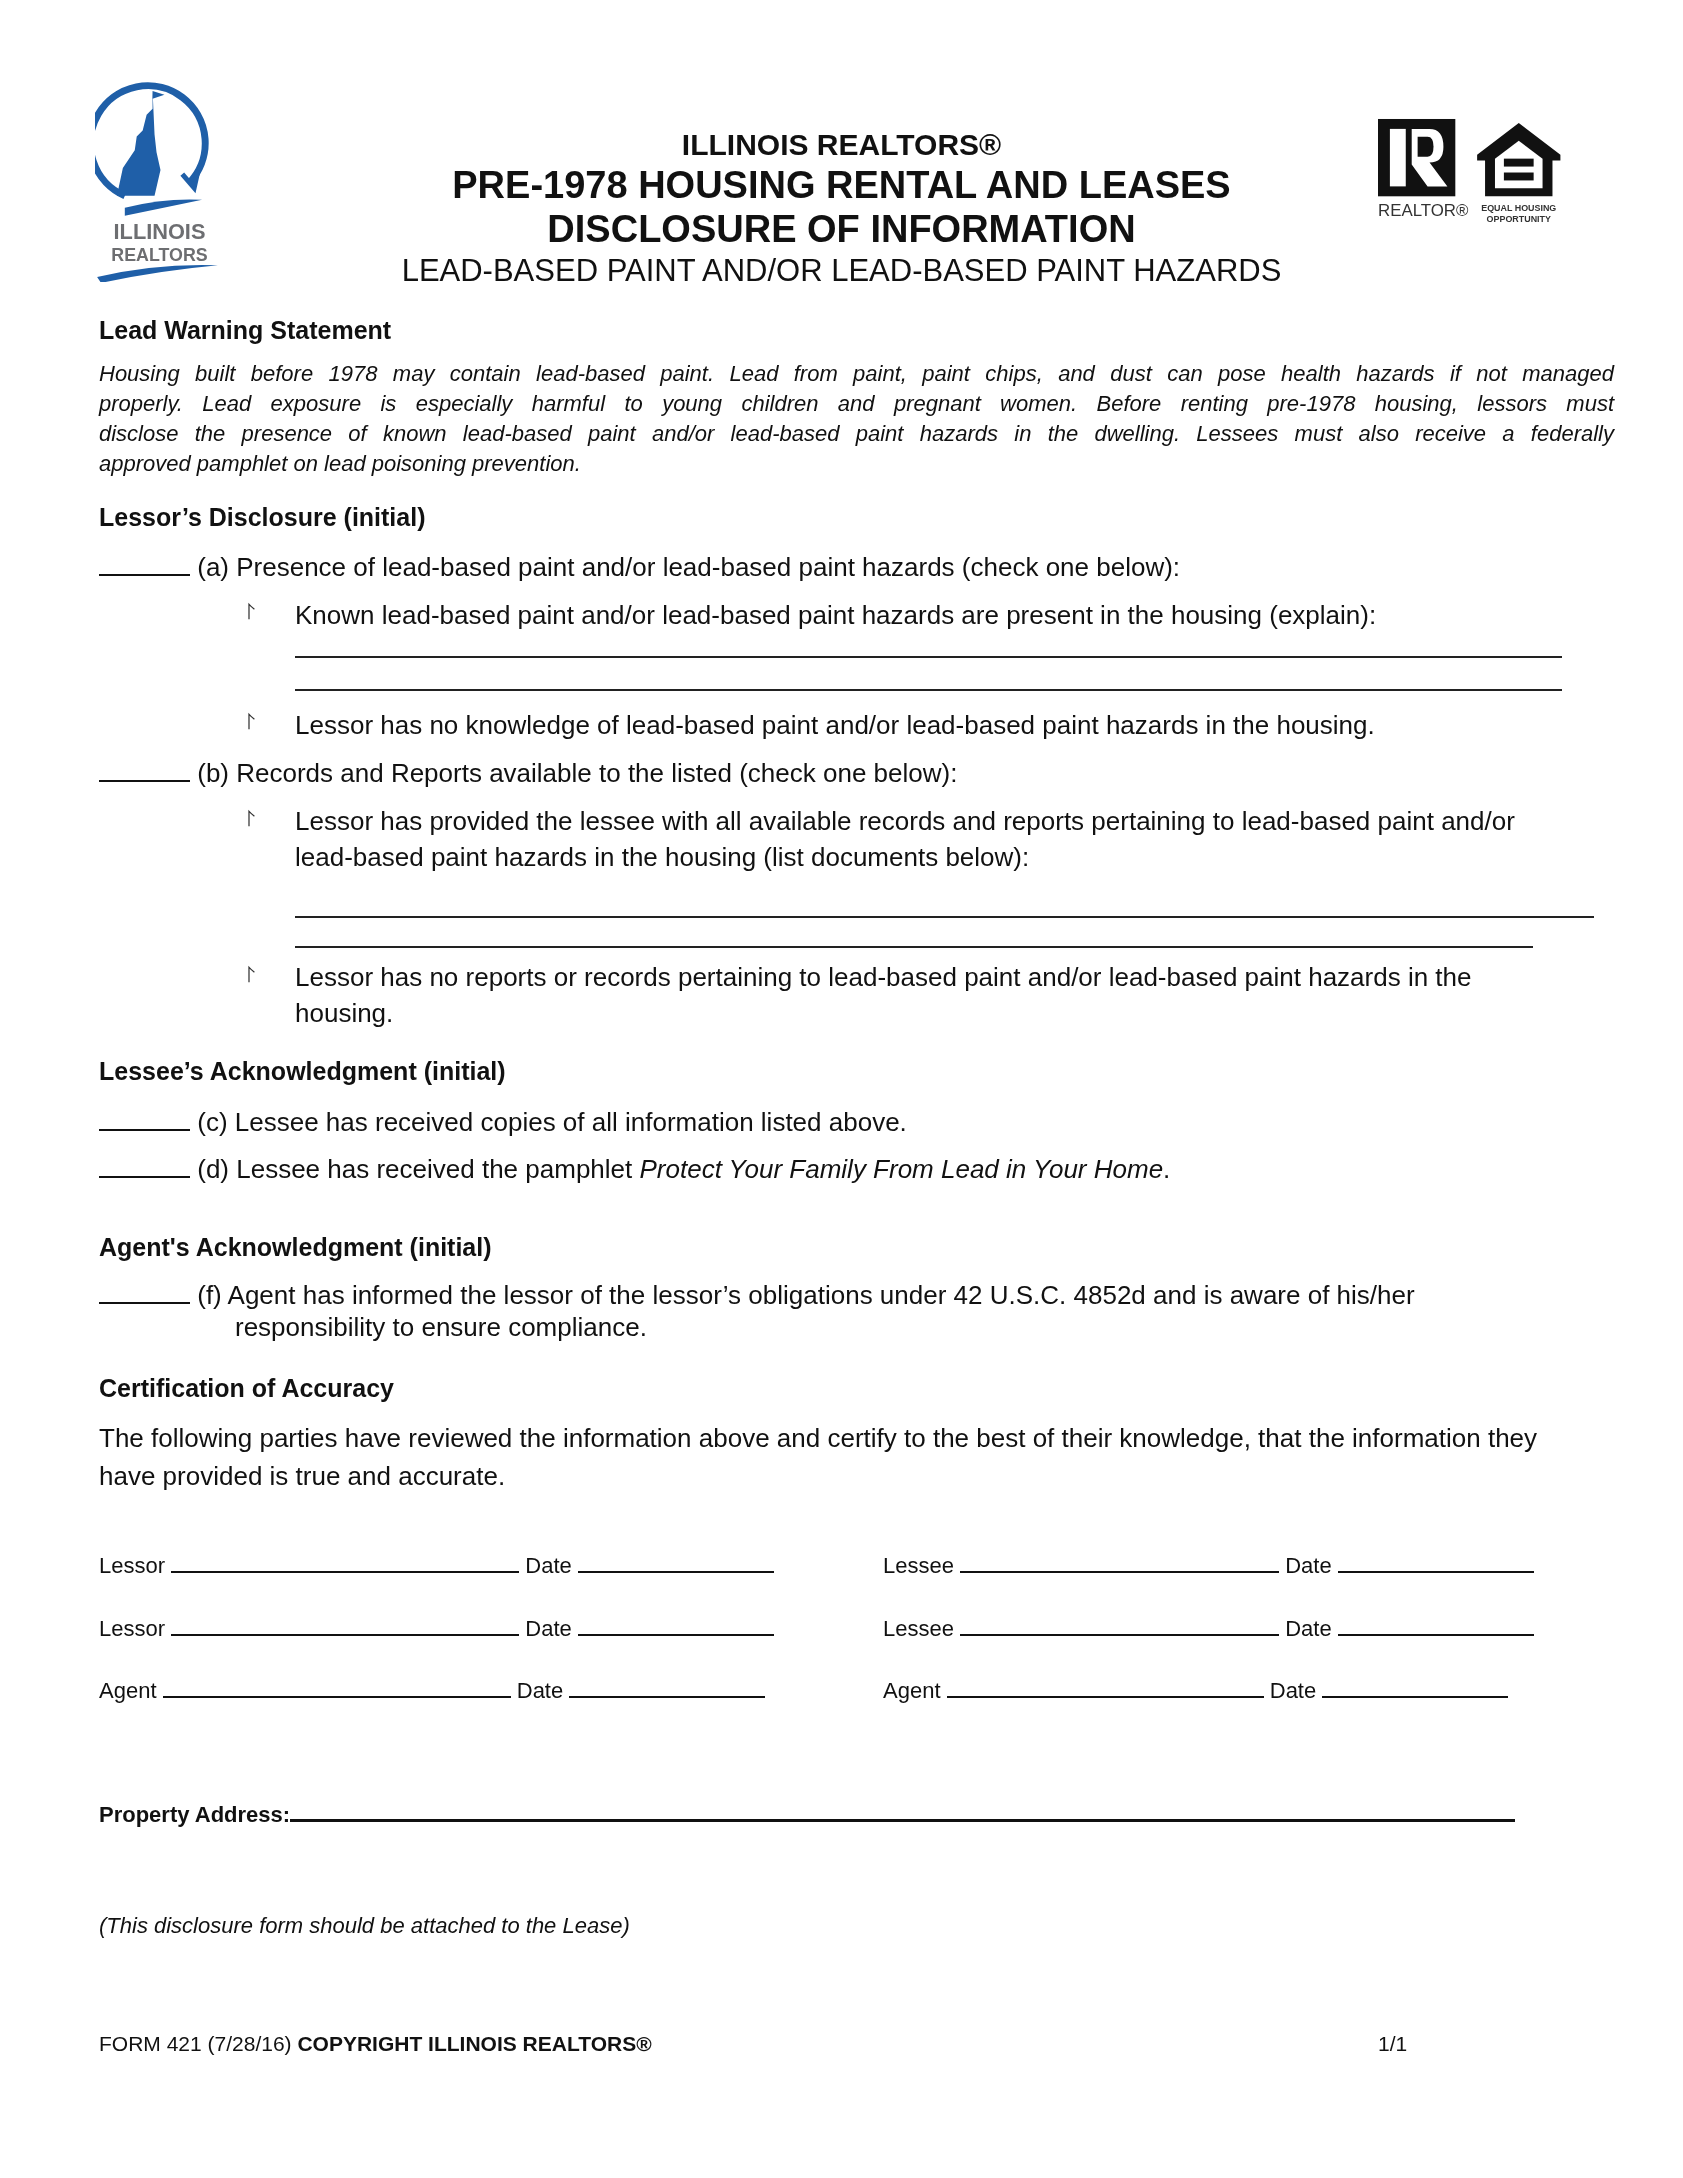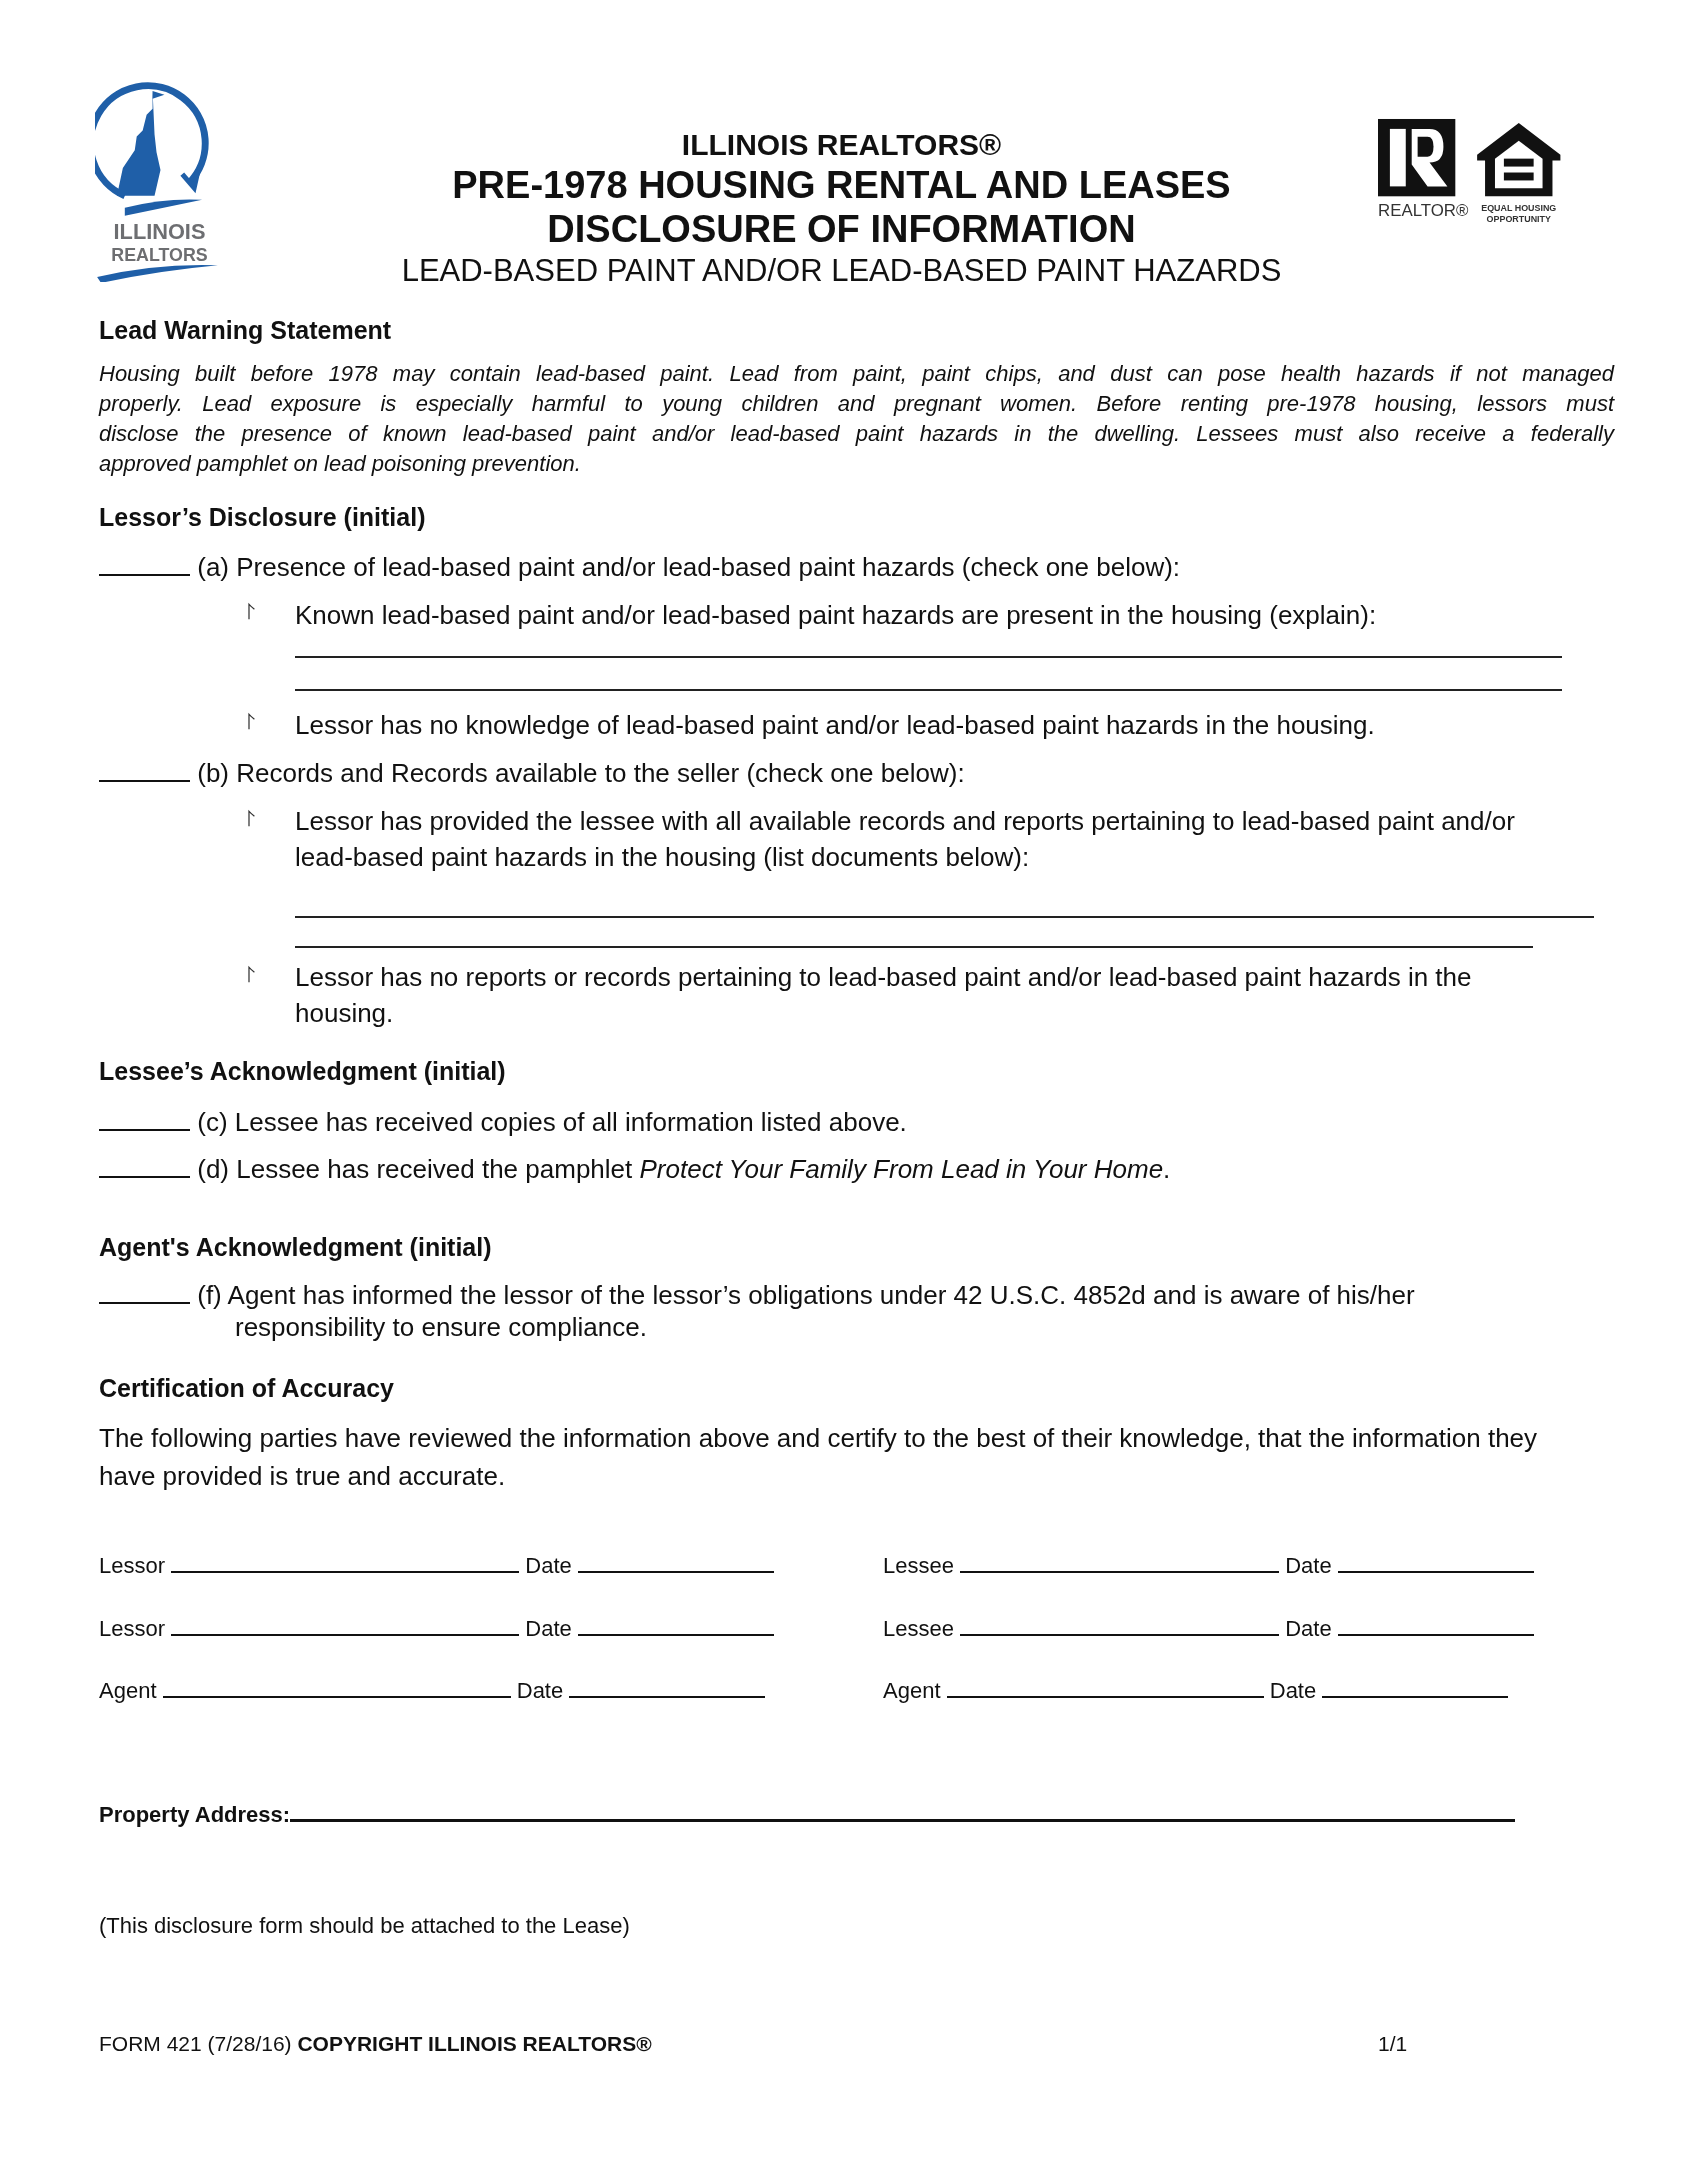--- a/index.html
+++ b/index.html
@@ -82,21 +82,21 @@
 </div>
 <div class="chk" style="left:241px; top:599px;">⨡</div>
 <div class="abs txt" style="left:295px; top:597px;">Known lead-based paint and/or lead-based paint hazards are present in the housing (explain):</div>
 <div class="line" style="left:295px; top:656px; width:1267px;"></div>
 <div class="line" style="left:295px; top:689px; width:1267px;"></div>
 <div class="chk" style="left:241px; top:709px;">⨡</div>
 <div class="abs txt" style="left:295px; top:707px;">Lessor has no knowledge of lead-based paint and/or lead-based paint hazards in the housing.</div>
 
 <div class="abs txt" style="left:99px; top:755px;">
   <span class="blank" style="width:91px;"></span>
-  <span>(b) Records and Records available to the seller (check one below):</span>
+  <span>(b) Records and Reports available to the listed (check one below):</span>
 </div>
 <div class="chk" style="left:241px; top:806px;">⨡</div>
 <div class="abs txt" style="left:295px; top:803px;">
   <div>Lessor has provided the lessee with all available records and reports pertaining to lead-based paint and/or</div>
   <div>lead-based paint hazards in the housing (list documents below):</div>
 </div>
 <div class="line" style="left:295px; top:916px; width:1299px;"></div>
 <div class="line" style="left:295px; top:946px; width:1238px;"></div>
 <div class="chk" style="left:241px; top:962px;">⨡</div>
 <div class="abs txt" style="left:295px; top:959px;">
@@ -165,19 +165,19 @@
   <span>Agent</span>
   <span class="blank" style="width:317px;"></span>
   <span>Date</span>
   <span class="blank" style="width:186px;"></span>
 </div>
 
 <div class="abs" style="left:99px; top:1797px; font-size:22px; font-weight:bold;">
   <span>Property Address:</span><span class="blank" style="width:1225px; border-bottom-width:3px;"></span>
 </div>
 
-<div class="abs" style="left:99px; top:1913px; font-size:22px;">(This disclosure form should be attached to the Lease)</div>
+<div class="abs" style="left:99px; top:1913px; font-size:22px;font-style:italic;">(This disclosure form should be attached to the Lease)</div>
 
 <div class="abs footer" style="left:99px; top:2032px;">
   <span>FORM 421 (7/28/16) </span><b>COPYRIGHT ILLINOIS REALTORS®</b>
 </div>
 <div class="abs footer" style="left:1378px; top:2032px;">1/1</div>
 
 
 </body></html>

